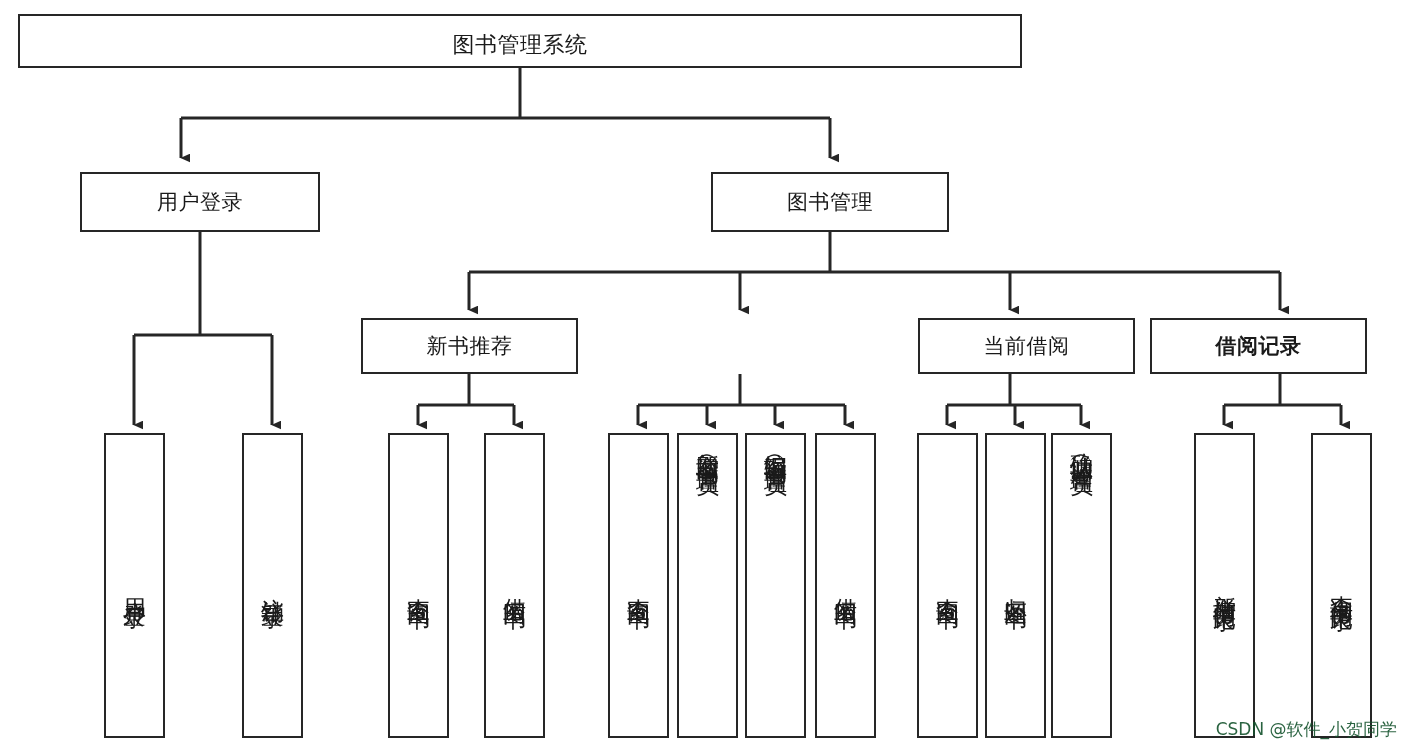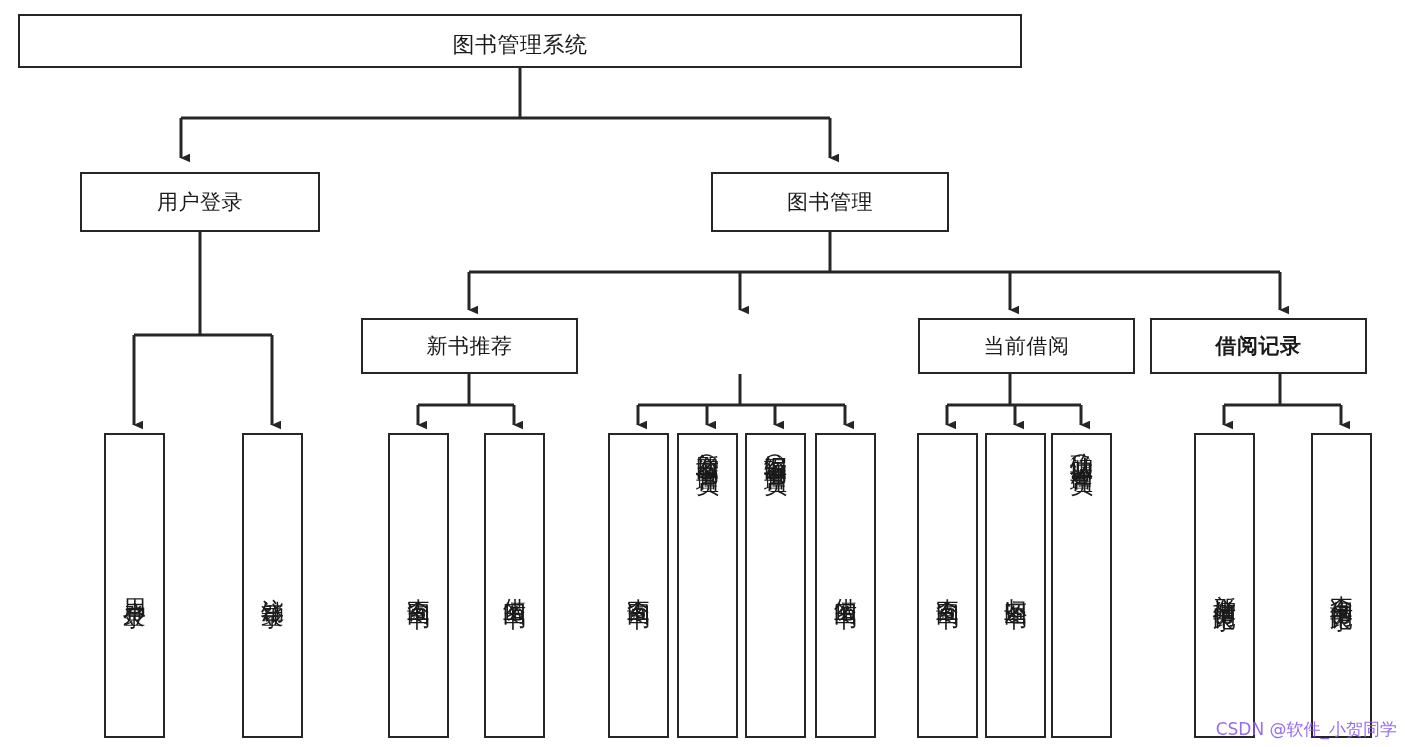--- a/index.html
+++ b/index.html
@@ -69,21 +69,21 @@
     align-items: center;
   }
   .node.vert.topalign {
     align-items: flex-start;
   }
   #watermark {
     position: absolute;
     right: 8px;
     bottom: 6px;
     font-size: 17px;
-    color: #8b5cf6;
+    color: #14532d;
     white-space: nowrap;
     opacity: 0.9;
     pointer-events: none;
   }
 </style>
 </head>
 <body>
 
 <div id="diagram-root">
 

